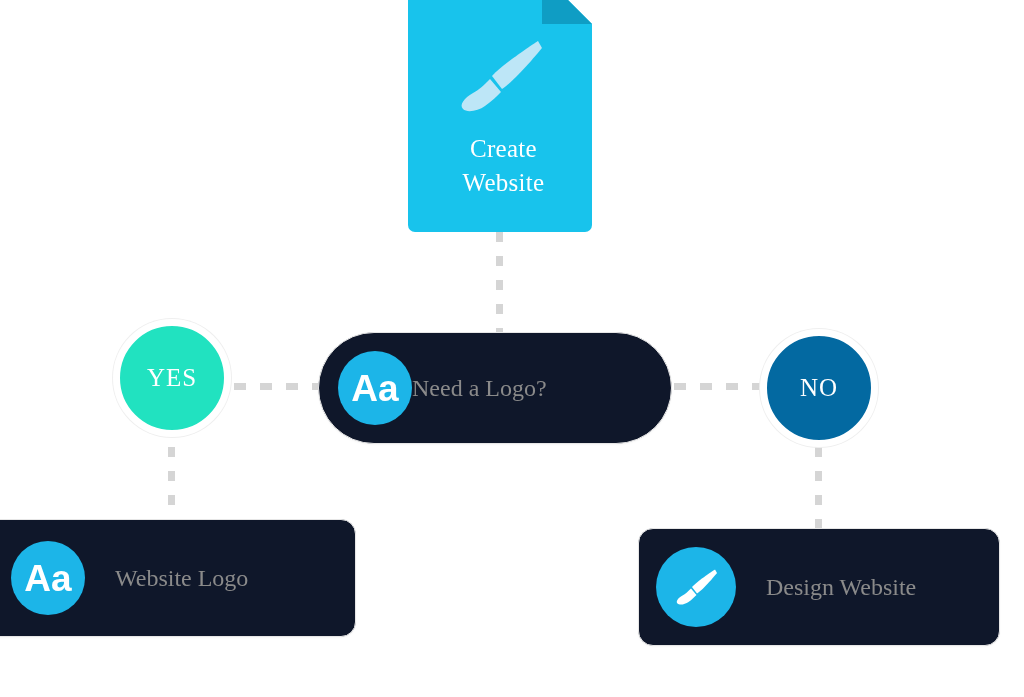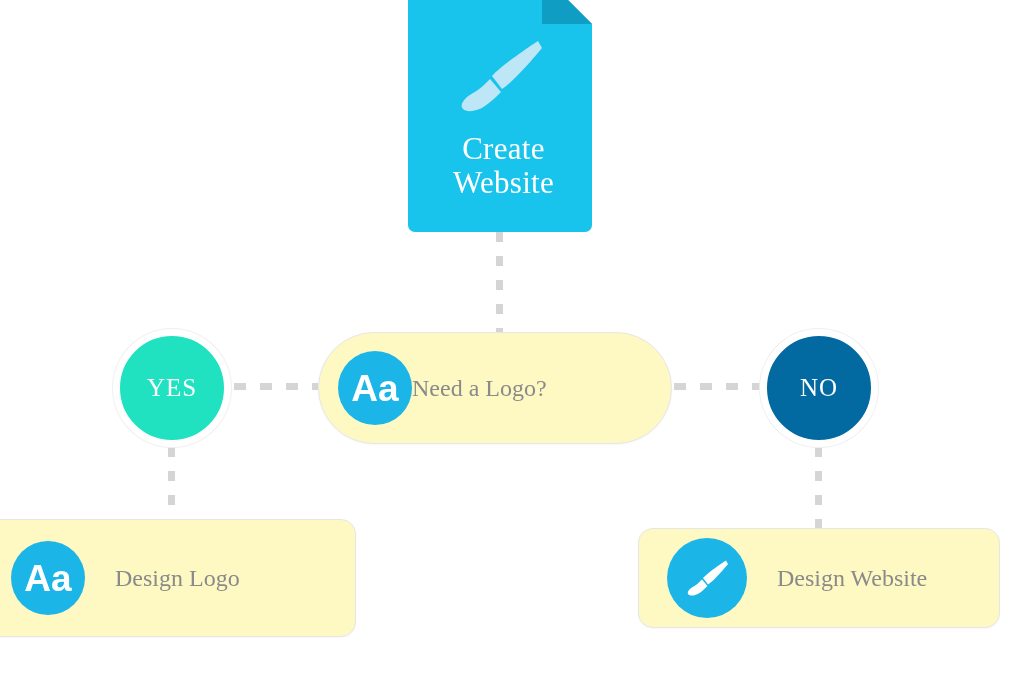--- a/index.html
+++ b/index.html
@@ -77,31 +77,31 @@
     height: 80px;
   }
   .doc-label {
     position: absolute;
     left: 0;
     right: 0;
     top: 158px;
     text-align: center;
     color: #ffffff;
     font-family: "Liberation Serif", serif;
-    font-size: 31px;
+    font-size: 25px;
     line-height: 34px;
     letter-spacing: .3px;
     white-space: pre-line;
     padding-left: 7px;
   }
 
   
   .card {
     position: absolute;
-    background: #fef9c3;
+    background: #0f172a;
     border: 1px solid #e6e6e6;
     box-sizing: border-box;
     display: flex;
     align-items: center;
     box-shadow: 0 1px 2px rgba(0,0,0,0.035);
   }
   .card-pill { border-radius: 999px; }
   .card-rect { border-radius: 15px; }
 
   .card-icon {
@@ -148,22 +148,22 @@
   }
   #design-logo-node .card-icon { width: 74px; height: 74px; }
   #design-logo-node .icon-aa { font-size: 37px; }
   #design-logo-node .card-text { font-size: 24px; margin-left: 30px; }
 
   
   #design-website-node {
     left: 638px;
     top: 528px;
     width: 362px;
-    height: 100px;
-    padding-left: 28px;
+    height: 118px;
+    padding-left: 17px;
   }
   #design-website-node .card-icon { width: 80px; height: 80px; }
   #design-website-node .card-text { font-size: 24px; margin-left: 30px; }
   .icon-brush { width: 46px; height: 46px; }
 
   
   .badge {
     position: absolute;
     border-radius: 50%;
     display: flex;
@@ -172,21 +172,21 @@
     border: 7px solid #ffffff;
     box-sizing: border-box;
     box-shadow: 0 0 0 1px #efefef;
     font-family: "Liberation Serif", serif;
     color: #ffffff;
     font-size: 25px;
     letter-spacing: 1px;
   }
   #badge-yes {
     left: 113px;
-    top: 329px;
+    top: 319px;
     width: 118px;
     height: 118px;
     background: #21e2c0;
   }
   #badge-no {
     left: 760px;
     top: 329px;
     width: 118px;
     height: 118px;
     background: #0369a1;
@@ -232,21 +232,21 @@
   </div>
 
   <div class="badge" id="badge-no">
     <span>NO</span>
   </div>
 
   <div class="card card-rect" id="design-logo-node">
     <div class="card-icon">
       <span class="icon-aa">Aa</span>
     </div>
-    <span class="card-text">Design Logo</span>
+    <span class="card-text">Website Logo</span>
   </div>
 
   <div class="card card-rect" id="design-website-node">
     <div class="card-icon">
       <svg class="icon-brush" viewBox="0 0 92 80">
         <g fill="#ffffff">
           <path d="M84 5 C84 5 50 27 38 40 L48 53 C62 44 88 12 88 12 Z"></path>
           <path d="M36 43 C29 50 25 54 19 57 C10 62 5 69 9 73 C13 77 24 75 31 70 C38 65 43 60 47 56 Z"></path>
         </g>
       </svg>

